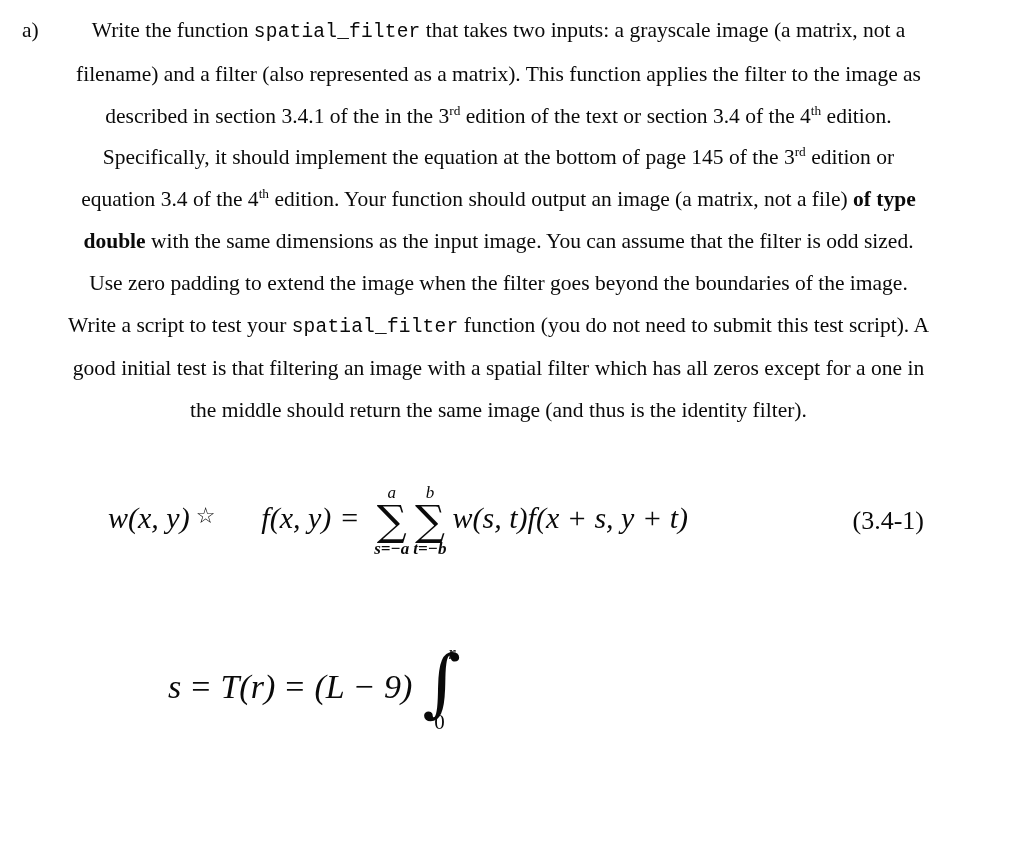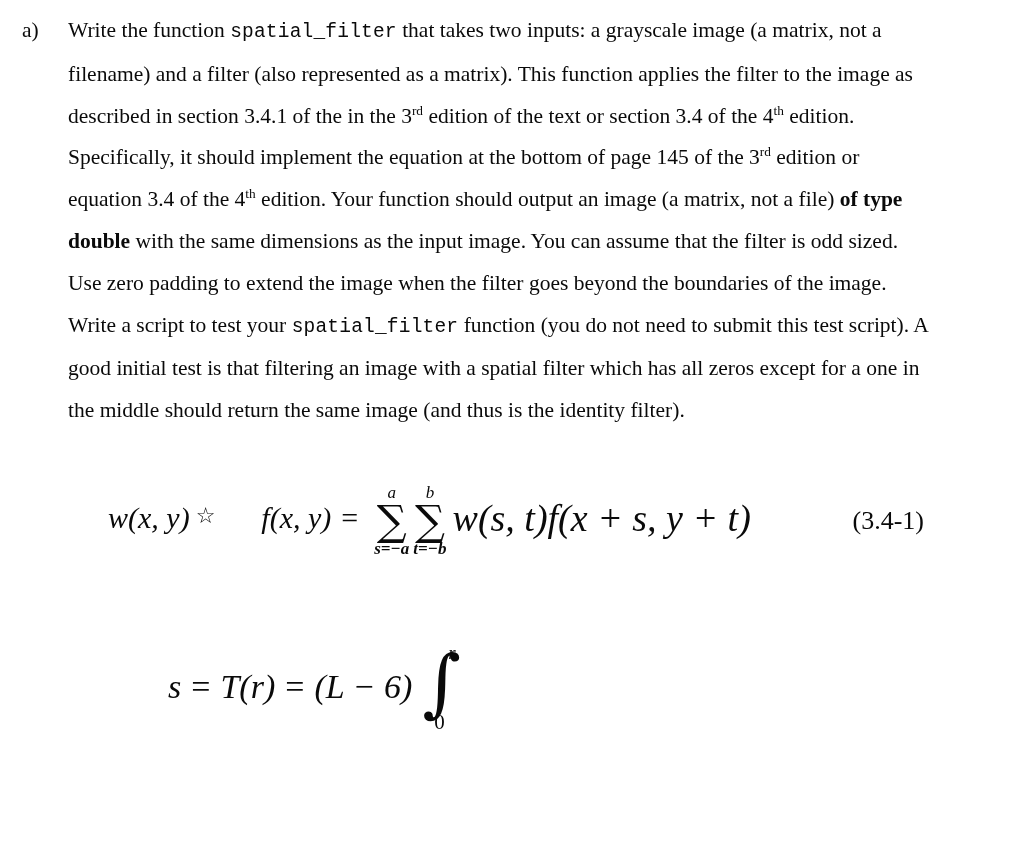--- a/index.html
+++ b/index.html
@@ -32,21 +32,21 @@
     flex: 0 0 auto;
     width: 46px;
     font-size: 21.5px;
     line-height: 41.8px;
     font-family: "Liberation Serif", serif;
   }
   .q-body {
     flex: 1 1 auto;
     font-size: 21.5px;
     line-height: 41.8px;
-    text-align: left;
+    text-align: center;
     font-family: "Liberation Serif", serif;
   }
   .q-body .mono {
     font-family: "Liberation Mono", monospace;
     font-size: 19.5px;
     letter-spacing: 0.2px;
   }
   .q-body b {
     font-weight: bold;
   }
@@ -102,21 +102,21 @@
   }
   .sumblock .lim.top { margin-bottom: 2px; }
   .sumblock .lim.bot { margin-top: 1px; font-weight: bold; }
   .sumblock .sigma {
     font-size: 42px;
     line-height: 0.85;
     font-family: "DejaVu Serif", serif;
   }
   .eq1 .rhs {
     font-style: italic;
-    font-size: 38px;
+    font-size: 30px;
     white-space: nowrap;
     margin-left: 4px;
   }
   .eq1-num {
     position: absolute;
     right: 100px;
     top: 24px;
     font-size: 26px;
     font-family: "Liberation Serif", serif;
     text-align: right;
@@ -212,21 +212,21 @@
     </div>
     <div class="eq1-num">(3.4-1)</div>
   </div>
 
   <div class="eq2-wrap">
     <div class="eq2">
       <span>s</span>
       <span class="op">=</span>
       <span>T(r)</span>
       <span class="op">=</span>
-      <span>(L − 6)</span>
+      <span>(L − 9)</span>
       <span class="intblock">
         <span class="lim-top">r</span>
         <span class="intsign">∫</span>
         <span class="lim-bot">0</span>
       </span>
     </div>
   </div>
 
 </div>
 

